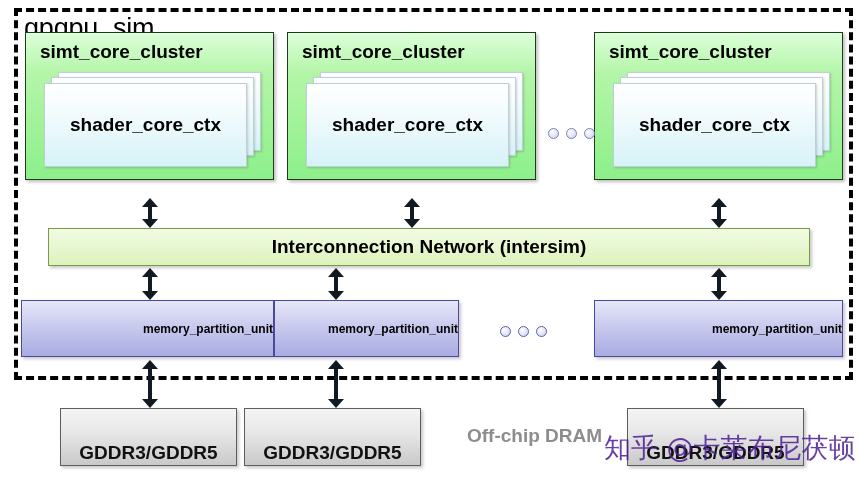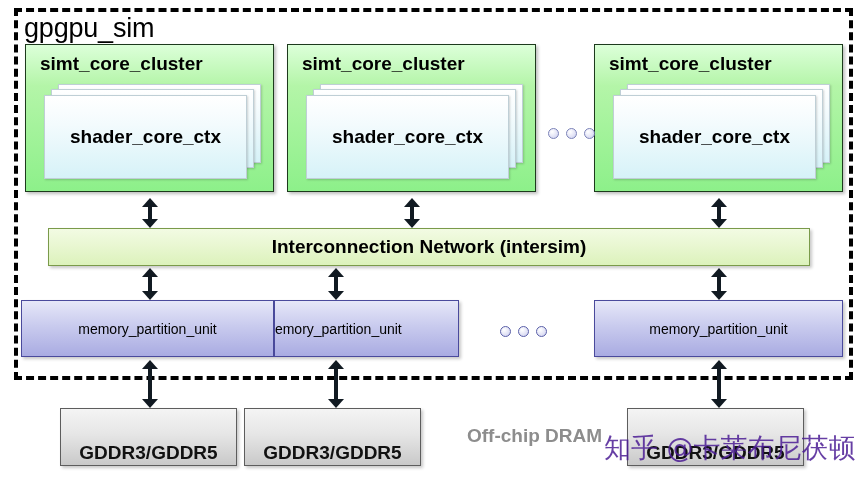--- a/index.html
+++ b/index.html
@@ -35,21 +35,21 @@
     font-size: 27px;
     font-weight: 400;
     color: #000000;
     letter-spacing: -0.2px;
     white-space: nowrap;
   }
 
   
   .cluster {
     position: absolute;
-    top: 44px;
+    top: 32px;
     height: 148px;
     box-sizing: border-box;
     border: 1px solid #1d3a1d;
     background: linear-gradient(to bottom, #dcffd9 0%, #b4f5a8 28%, #8df08a 100%);
     box-shadow: 2px 2px 3px rgba(0,0,0,0.25);
   }
   .cluster-label {
     position: absolute;
     left: 14px;
     top: 8px;
@@ -137,23 +137,23 @@
     box-sizing: border-box;
     border: 1px solid #4a4a9c;
     background: linear-gradient(to bottom, #e6e7f8 0%, #c9cbee 45%, #a9abe2 100%);
     box-shadow: 2px 2px 3px rgba(0,0,0,0.22);
     overflow: hidden;
   }
   .mpu-label {
     position: absolute;
     left: 0; right: 0; top: 50%;
     transform: translateY(-50%);
-    text-align: center;
-    font-size: 14px;
-    font-weight: normal;
+    text-align: right;
+    font-size: 12px;
+    font-weight: bold;
     color: #000000;
     white-space: nowrap;
   }
 
   
   .dram {
     position: absolute;
     top: 408px;
     height: 58px;
     box-sizing: border-box;

